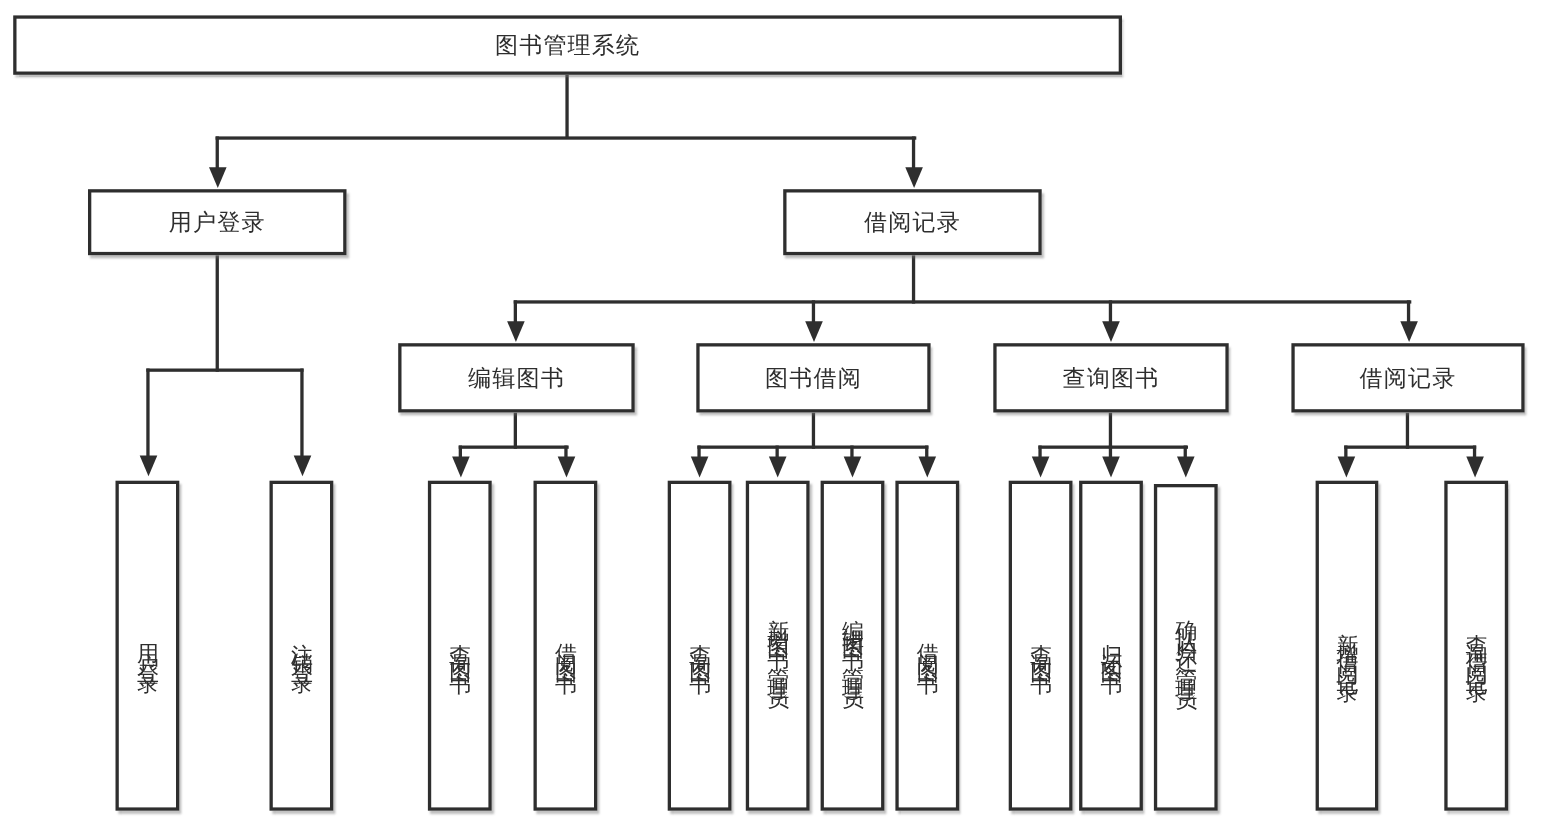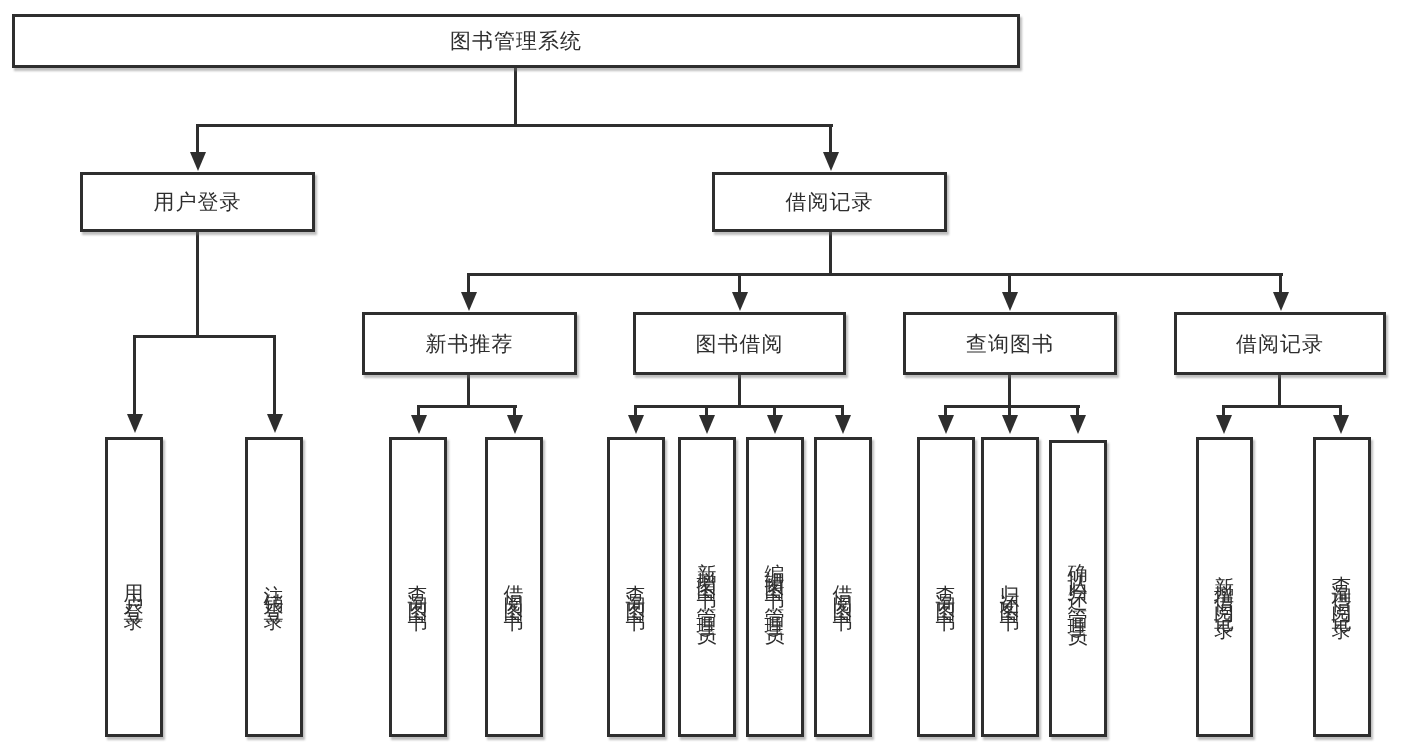--- a/index.html
+++ b/index.html
@@ -98,21 +98,21 @@
   <div class="vline" style="left:467px; top:273px; height:22px;"></div>
   <div class="arrow" style="left:461px; top:292px;"></div>
   <div class="vline" style="left:738px; top:273px; height:22px;"></div>
   <div class="arrow" style="left:732px; top:292px;"></div>
   <div class="vline" style="left:1008px; top:273px; height:22px;"></div>
   <div class="arrow" style="left:1002px; top:292px;"></div>
   <div class="vline" style="left:1279px; top:273px; height:22px;"></div>
   <div class="arrow" style="left:1273px; top:292px;"></div>
 
   <div class="box" style="left:362px; top:312px; width:215px; height:63px;">
-    <span>新书推荐</span>
+    <span>编辑图书</span>
   </div>
   <div class="box" style="left:633px; top:312px; width:213px; height:63px;">
     <span>图书借阅</span>
   </div>
   <div class="box" style="left:903px; top:312px; width:214px; height:63px;">
     <span>查询图书</span>
   </div>
   <div class="box" style="left:1174px; top:312px; width:212px; height:63px;">
     <span>借阅记录</span>
   </div>

